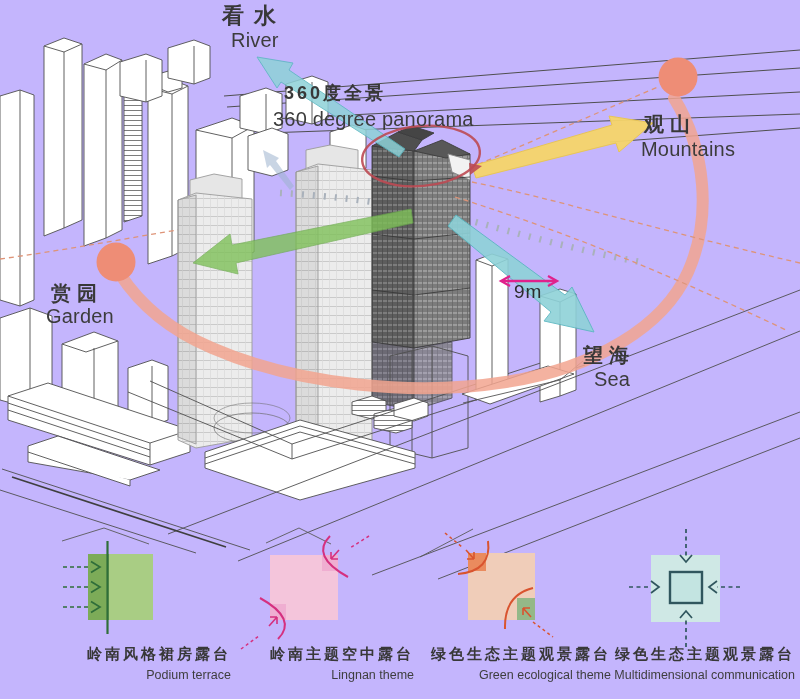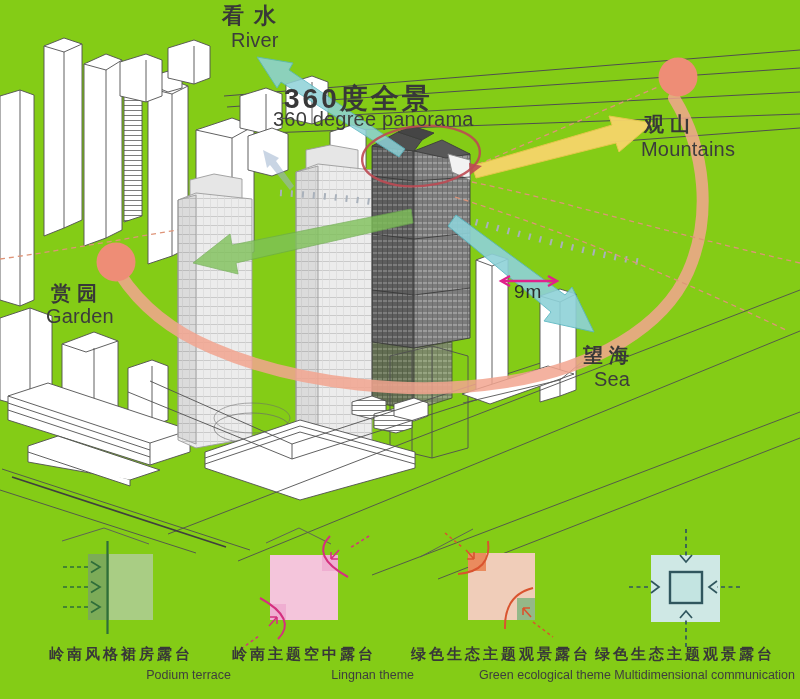--- a/index.html
+++ b/index.html
@@ -1,25 +1,25 @@
 <!DOCTYPE html>
 <html style="--arrow-cyan: #8ed2d8; --arrow-cyan-edge: #5ab6c0; --arrow-yellow: #f6d56a; --arrow-yellow-edge: #eac64e; --arrow-green: #7fc159; --arrow-blue-faded: #9db2cd; --band-salmon: #f2a58f; --circle-salmon: #ee8d76; --dash-salmon: #de9478; --dot-gray: #a9b1bb; --highlight-red: #bc4a53; --dim-magenta: #e0218c; --ink: #4f4f4f; --leg-green: #a9cd84; --leg-green-dark: #7cab58; --leg-green-line: #2f6e3a; --leg-pink: #f4c5db; --leg-pink-dark: #efaed1; --leg-magenta: #d5307f; --leg-orange: #f0cdb9; --leg-orange-dark: #ea8b5e; --leg-orange-line: #d9542f; --leg-corner-green: #94b888; --leg-cyan: #cfe8e5; --leg-cyan-inner: #c3e4e1; --leg-teal: #30565e;"><head>
 <meta charset="utf-8">
 <style>
   html,body{margin:0;padding:0;background:#fff;}
-  .canvas{position:relative;width:800px;height:699px;background:#84cc16;overflow:hidden;
+  .canvas{position:relative;width:800px;height:699px;background:#c4b5fd;overflow:hidden;
           font-family:"Liberation Sans","DejaVu Sans",sans-serif;}
   .canvas svg{position:absolute;left:0;top:0;}
   .lbl{position:absolute;color:#383838;white-space:nowrap;line-height:1.1;}
   .zh{font-weight:600;font-size:20px;letter-spacing:6px;}
   .zh-big{font-size:22px;letter-spacing:10px;}
-  .zh-pan{font-size:28px;letter-spacing:3px;}
+  .zh-pan{font-size:18px;letter-spacing:3px;}
   .en{font-size:20px;font-weight:400;color:#3c3c3c;letter-spacing:.2px;}
   .dim{font-size:19px;font-weight:400;color:#2c2c2c;letter-spacing:1px;}
-  .legend-zh{font-weight:600;font-size:15px;letter-spacing:3px;text-align:center;width:220px;}
+  .legend-zh{font-weight:600;font-size:15px;letter-spacing:3px;text-align:right;width:220px;}
   .legend-en{font-size:12.5px;color:#3e3e3e;text-align:right;width:220px;}
 </style>
 </head>
 <body>
 
 <div class="canvas">
 
 <svg width="800" height="699" viewBox="0 0 800 699">
   <defs>
     <pattern id="winA" width="7" height="9" patternUnits="userSpaceOnUse">

